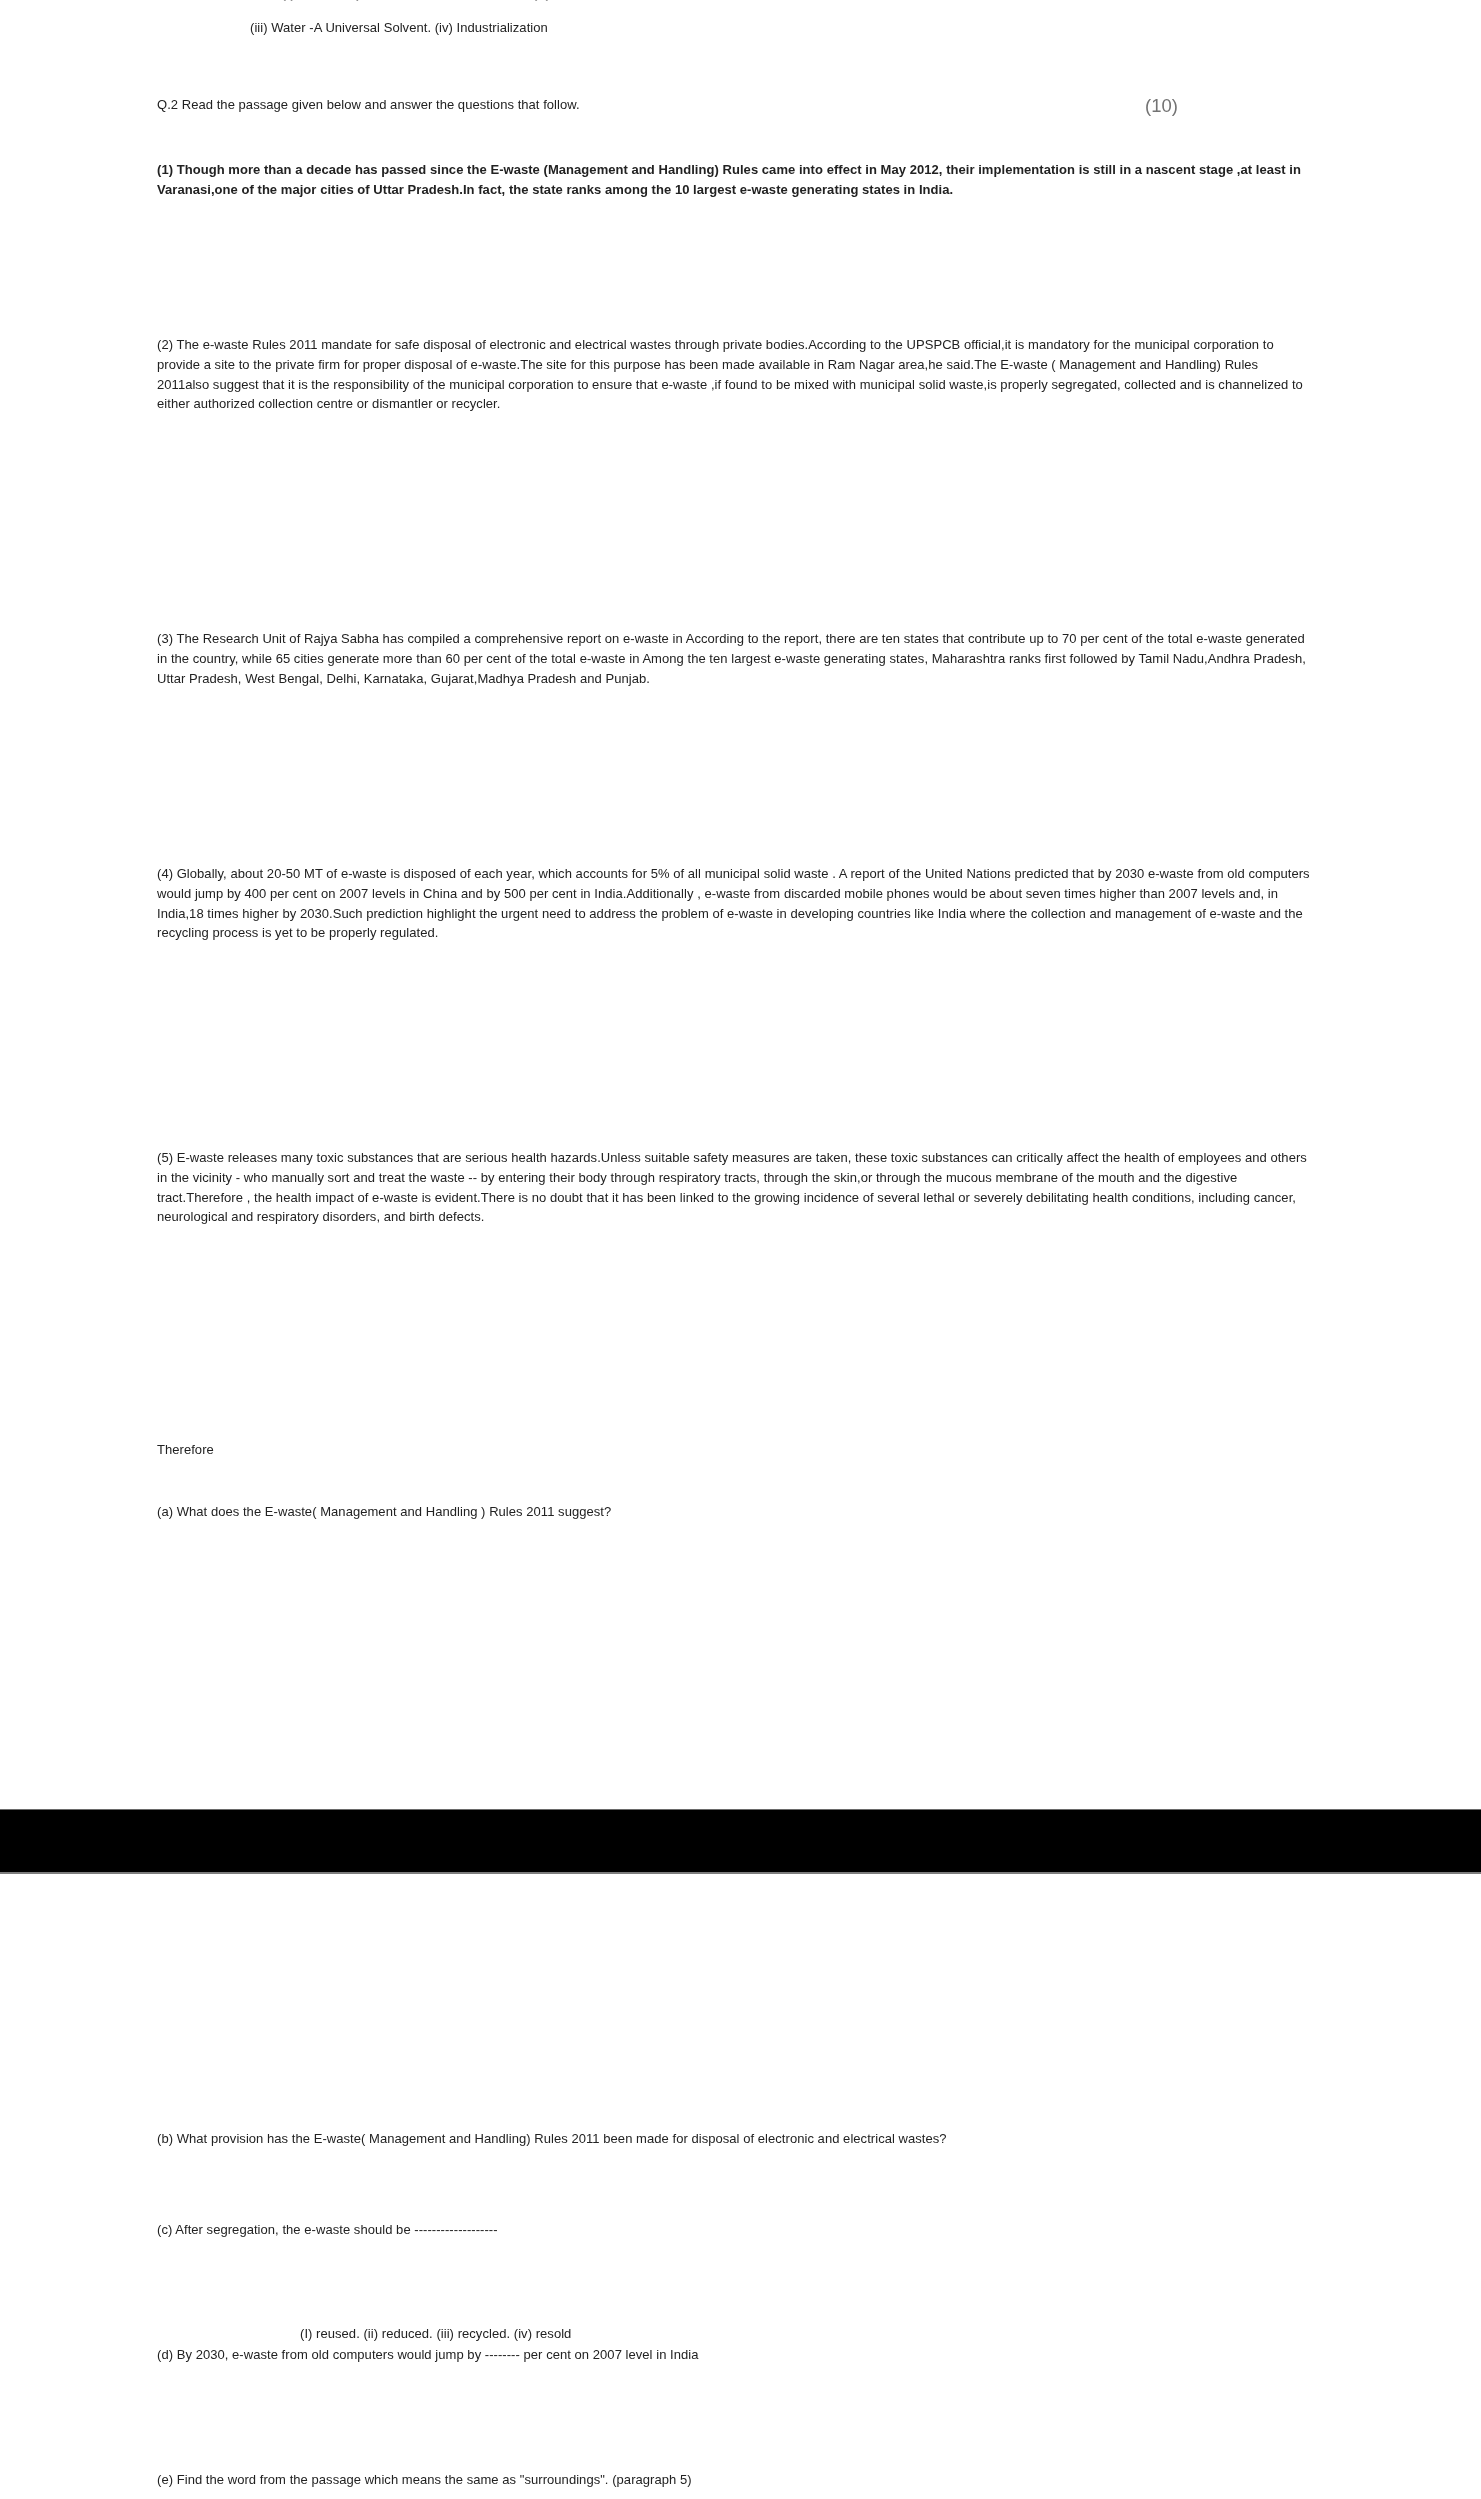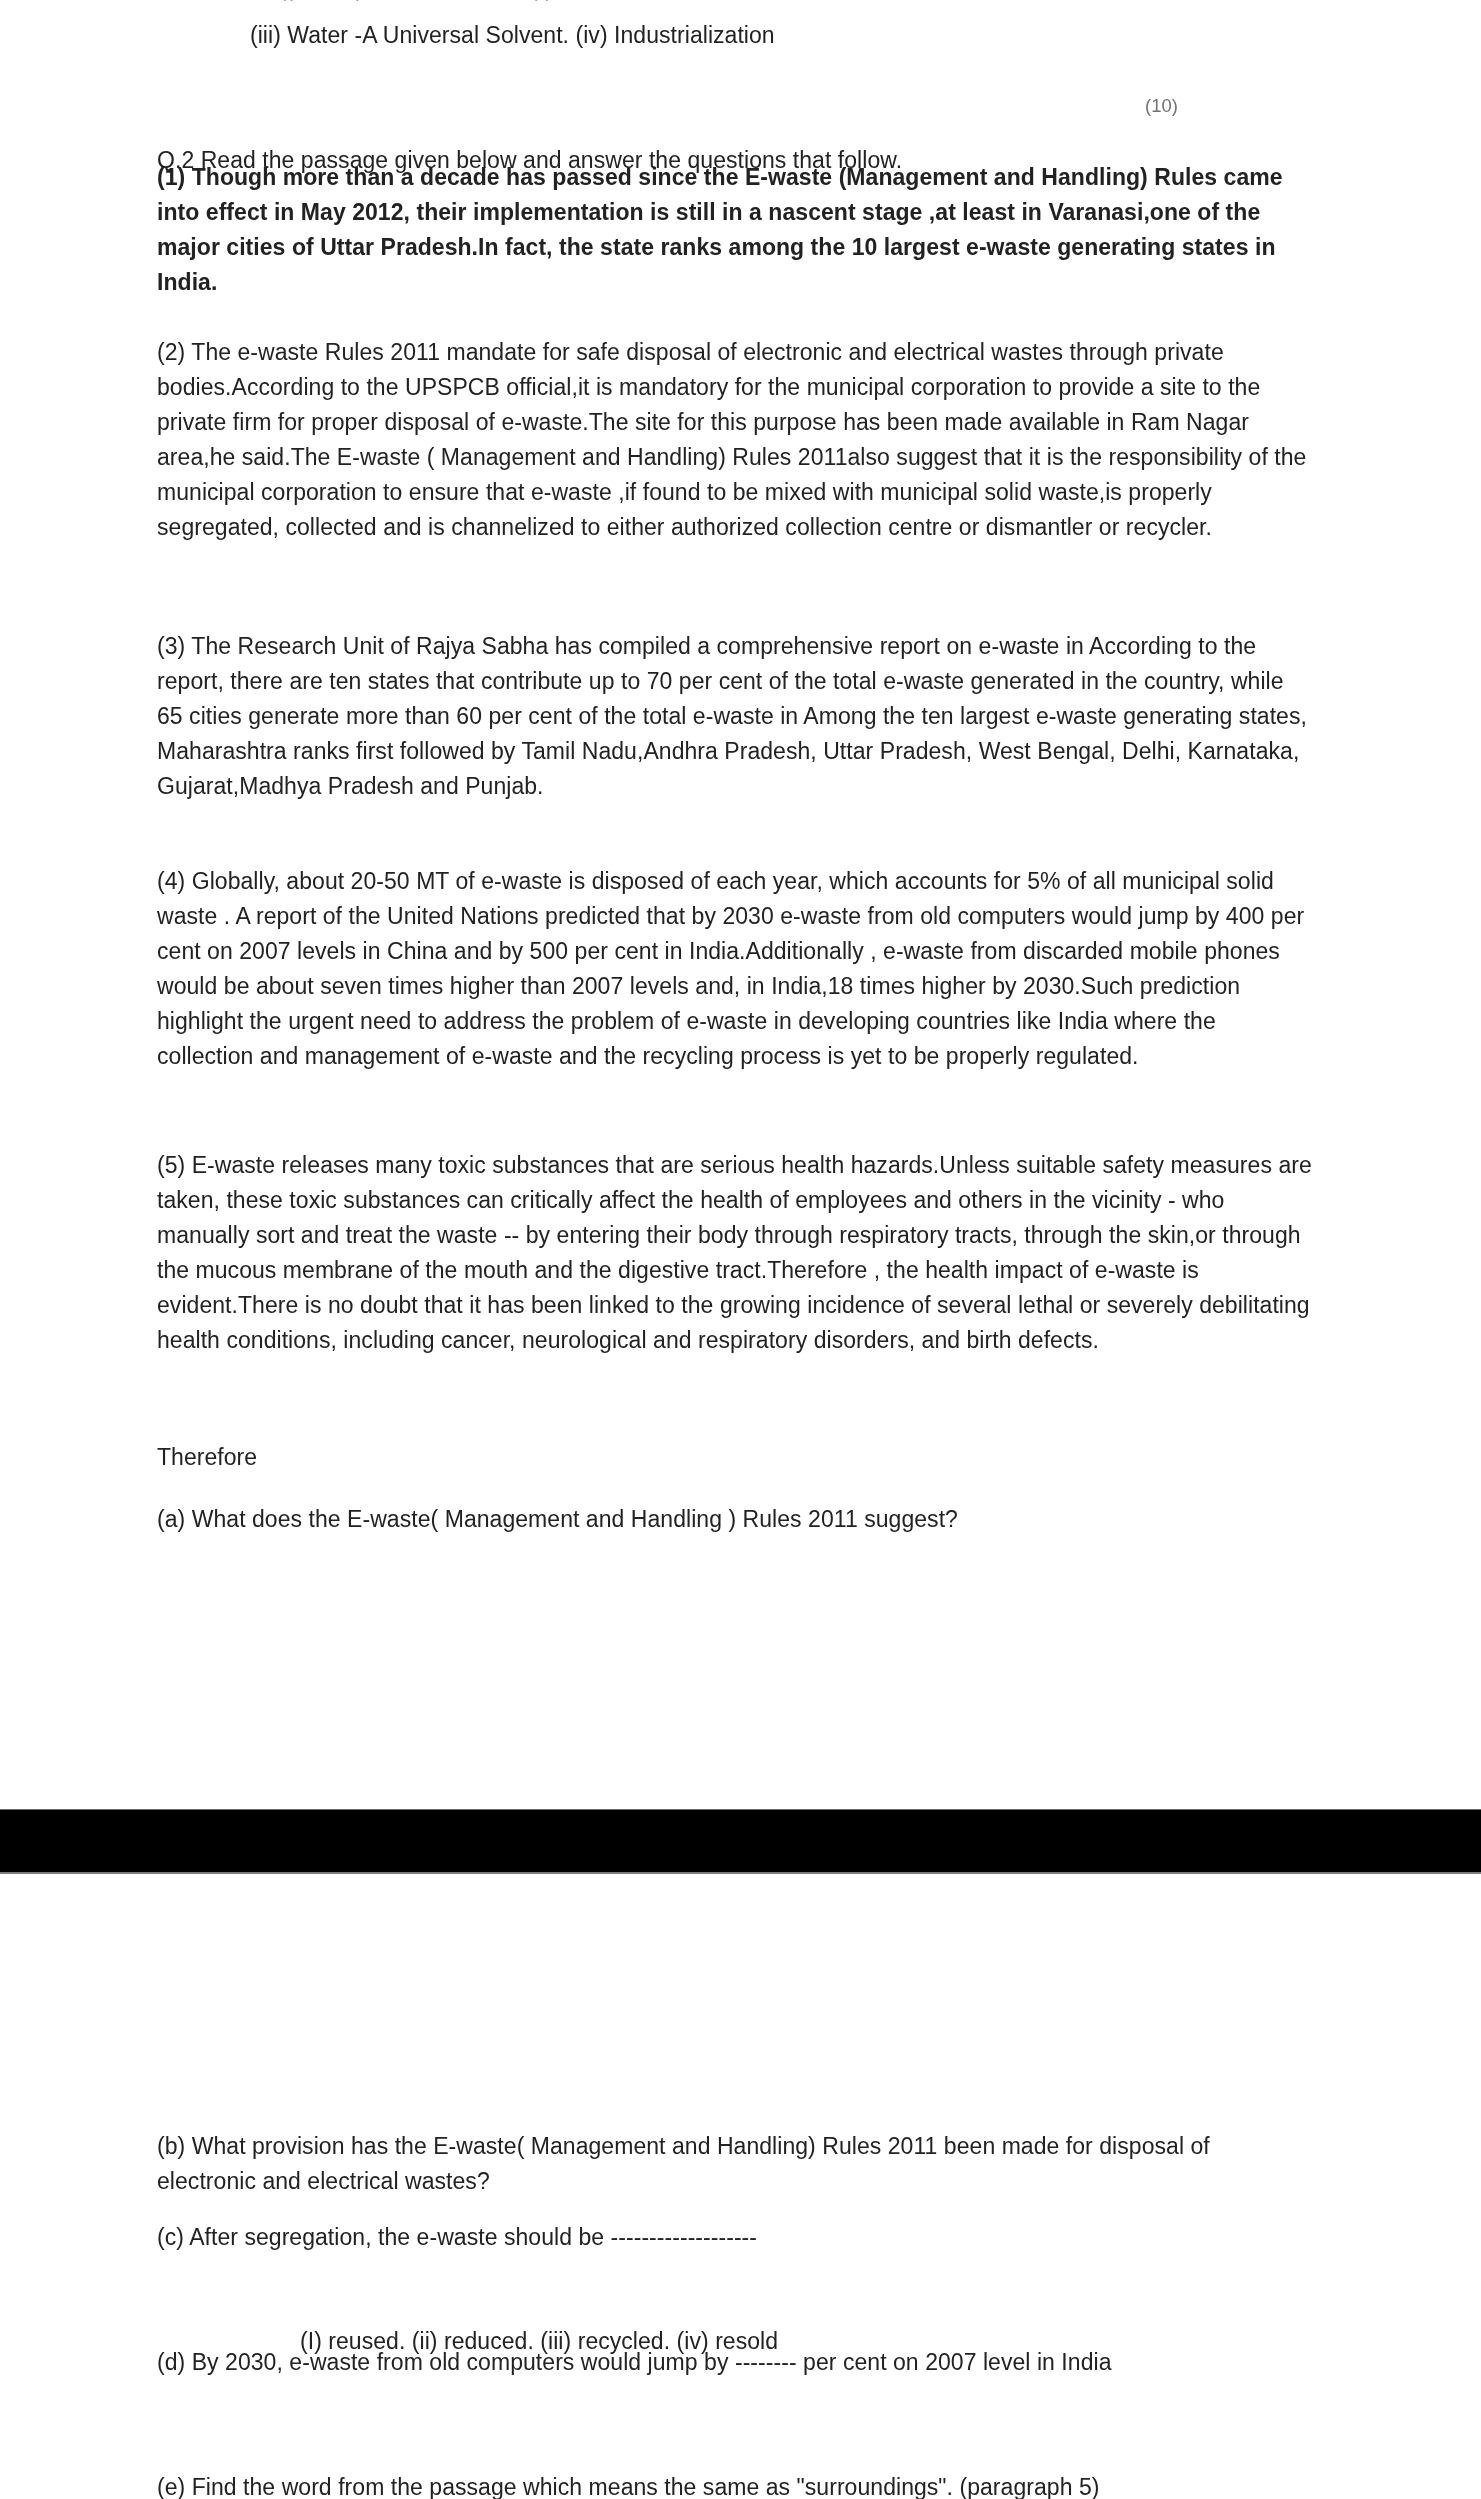--- a/index.html
+++ b/index.html
@@ -16,21 +16,21 @@
   .page {
     position: relative;
     width: 1481px;
     height: 3084px;
     background: #ffffff;
     overflow: hidden;
   }
   
   .blk {
     position: absolute;
-    font-size: 23px;
+    font-size: 13px;
     line-height: 1.52;
     letter-spacing: 0.05px;
     color: #222222;
     text-align: left;
   }
   .body-col {
     left: 157px;
     width: 1155px;
   }
   .indent-2 {
@@ -89,21 +89,21 @@
 <body>
 
 <div class="page">
 
   <div class="clipped-top">
     <span>(i) Water pollution -A Problem. (ii) Should water -Problems</span>
   </div>
 
   <div class="blk body-col q-line" style="top:18px; left:250px;">(iii) Water -A Universal Solvent. (iv) Industrialization</div>
 
-  <div class="blk body-col q-line" style="top:95px;margin-top:48px;">Q.2 Read the passage given below and answer the questions that follow.</div>
+  <div class="blk body-col q-line" style="top:95px;">Q.2 Read the passage given below and answer the questions that follow.</div>
   <div class="marks" style="top:95px;">(10)</div>
 
   <div class="blk body-col para" style="top:160px;font-weight:bold;">(1) Though more than a decade has passed since the E-waste (Management and Handling) Rules came into effect in May 2012, their implementation is still in a nascent stage ,at least in Varanasi,one of the major cities of Uttar Pradesh.In fact, the state ranks among the 10 largest e-waste generating states in India.</div>
 
   <div class="blk body-col para" style="top:335px;">(2) The e-waste Rules 2011 mandate for safe disposal of electronic and electrical  wastes through private bodies.According to the UPSPCB official,it is mandatory for the municipal corporation to provide a site to the private firm for proper disposal of e-waste.The site for this purpose has been made available in Ram Nagar area,he said.The E-waste ( Management and Handling) Rules 2011also suggest that it is the responsibility of the municipal corporation to ensure that e-waste ,if found to be mixed with municipal solid waste,is properly segregated, collected and is channelized to either authorized collection centre or dismantler or recycler.</div>
 
   <div class="blk body-col para" style="top:629px;">(3) The Research Unit of Rajya Sabha has compiled a comprehensive report on e-waste in According to the report, there are ten states that contribute up to 70 per cent of the total e-waste generated in the country, while 65 cities generate more than 60 per cent of the total e-waste in Among the ten largest e-waste generating states, Maharashtra ranks first followed by Tamil Nadu,Andhra Pradesh, Uttar Pradesh, West Bengal, Delhi, Karnataka, Gujarat,Madhya Pradesh and Punjab.</div>
 
   <div class="blk body-col para" style="top:864px;">(4) Globally, about 20-50 MT of e-waste is disposed of each year, which accounts for 5% of all municipal  solid waste . A report of the United Nations predicted that by 2030 e-waste from old computers would jump by 400 per cent on 2007 levels in China and by 500 per cent in India.Additionally , e-waste from discarded mobile phones would be about seven times higher than 2007 levels and, in India,18 times higher by 2030.Such prediction highlight the urgent need to address the problem of e-waste in developing countries like India where the collection and management of e-waste and the recycling process is yet to be properly regulated.</div>
 

